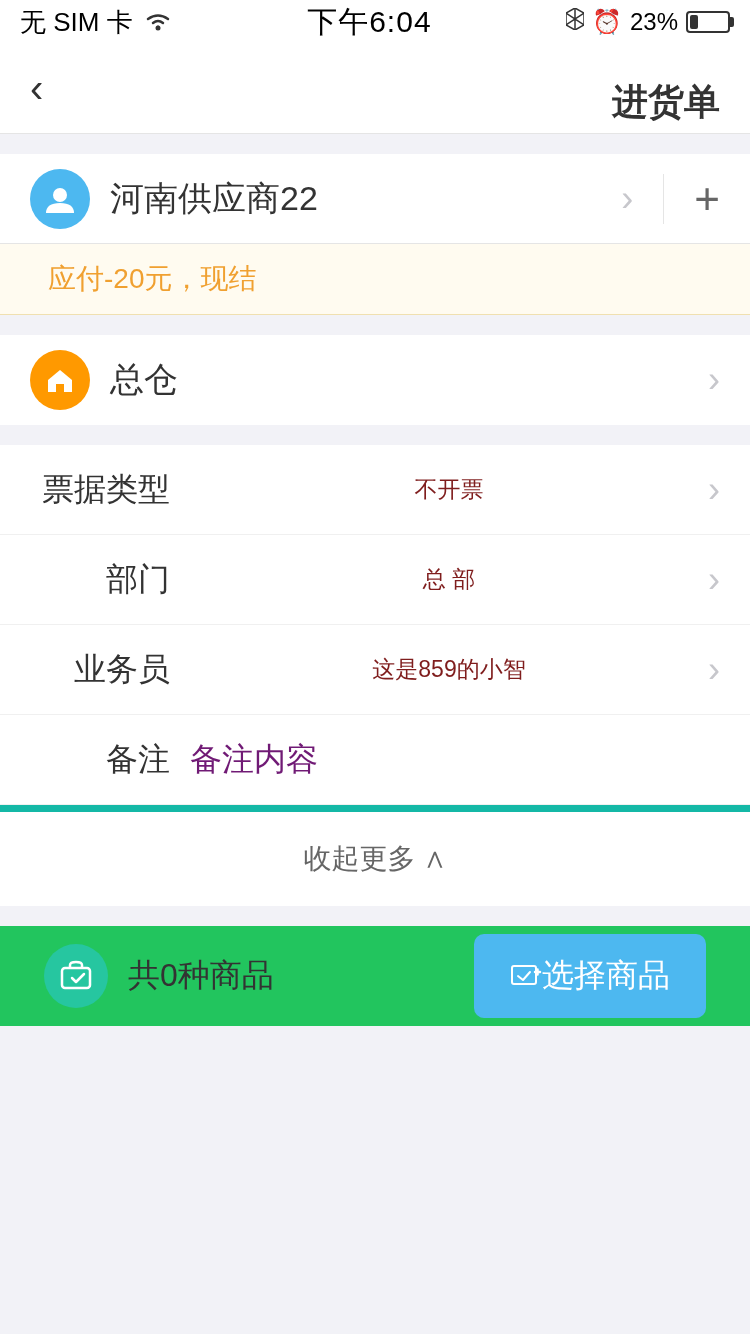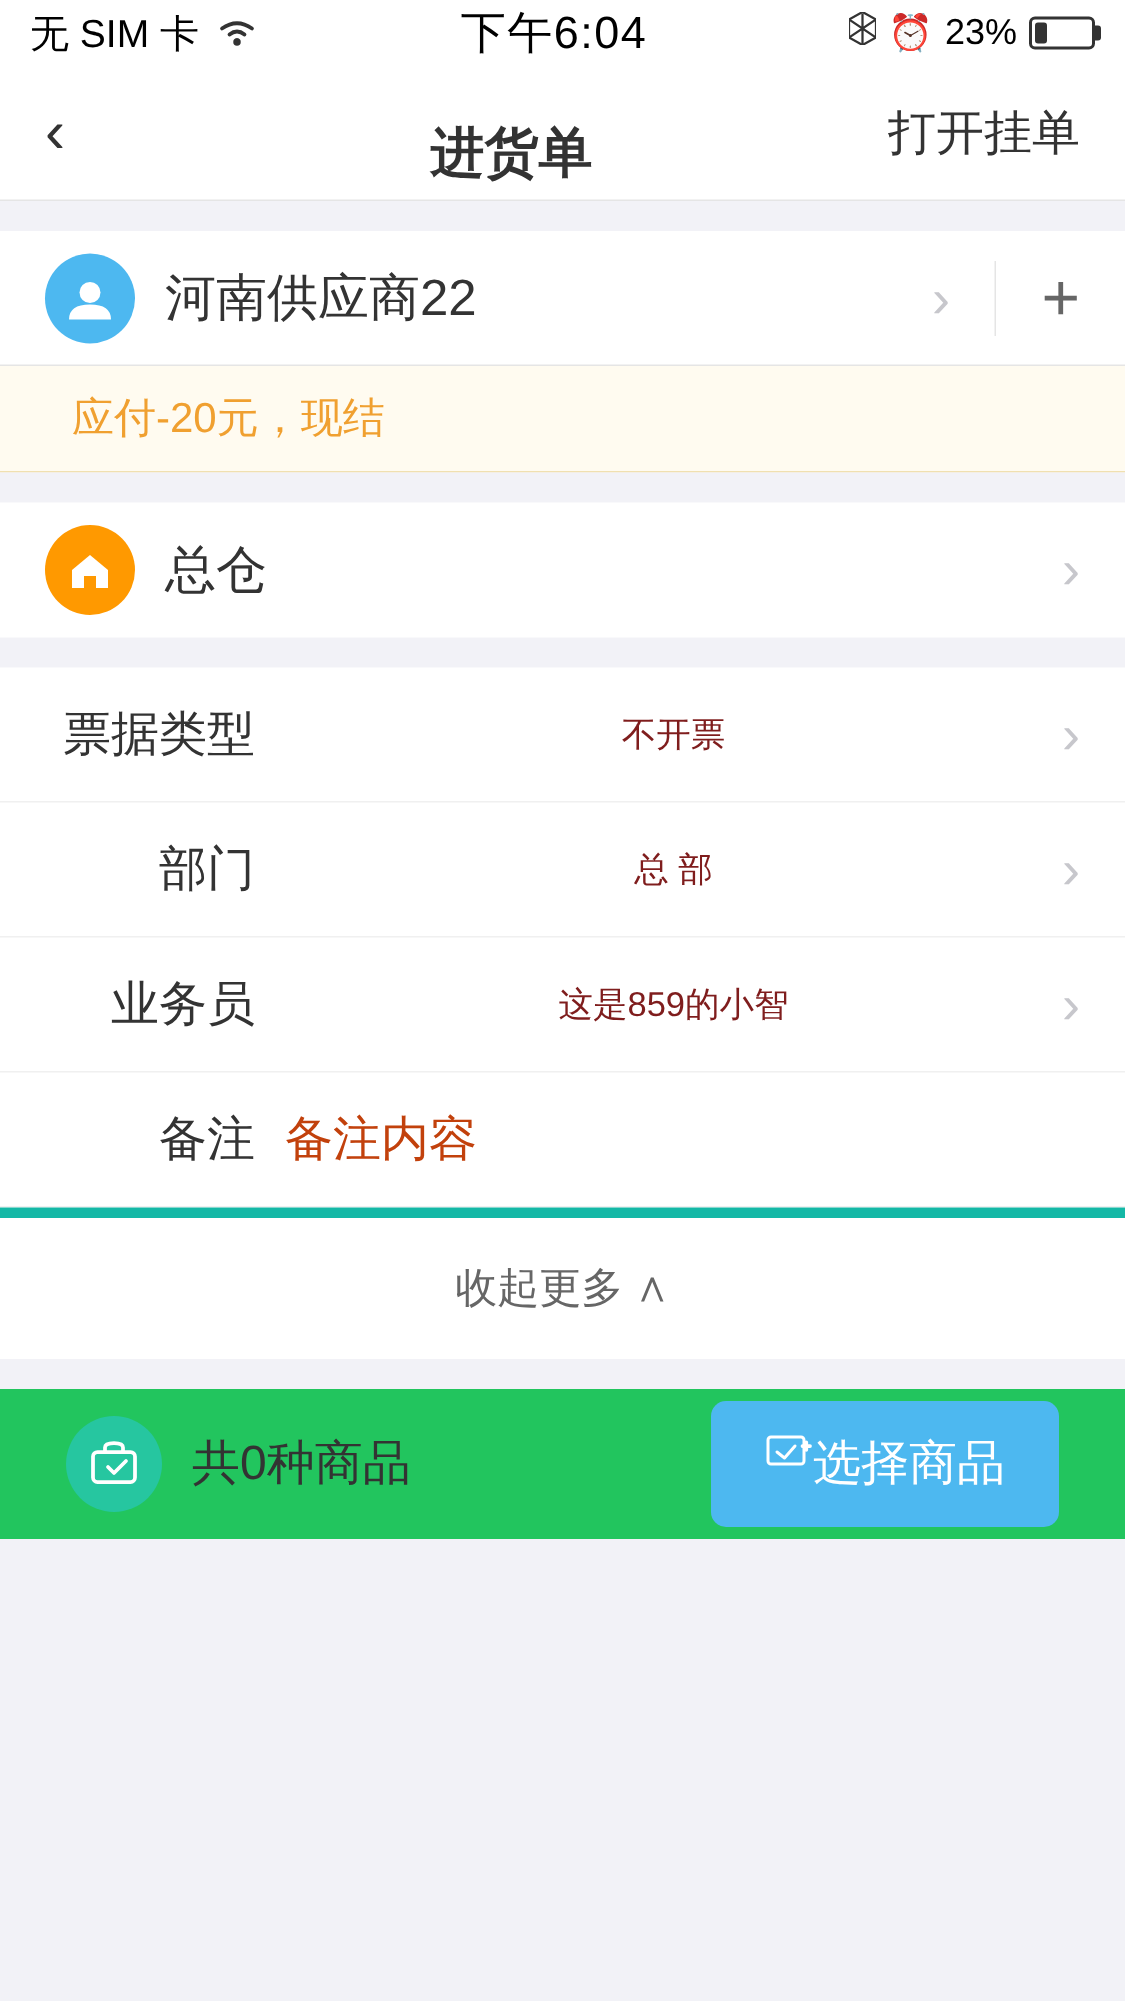--- a/index.html
+++ b/index.html
@@ -196,21 +196,21 @@
     .form-value {
       flex: 1;
       font-size: 23px;
       color: #7f1d1d;
       padding-left: 20px;
       text-align: center;
     }
     .form-placeholder {
       flex: 1;
       font-size: 32px;
-      color: #c2410c;
+      color: #701a75;
       padding-left: 20px;
     }
 
     
     .collapse-row {
       background: #fff;
       display: flex;
       align-items: center;
       justify-content: center;
       padding: 28px 0;
@@ -245,20 +245,21 @@
       color: #333;
     }
     .select-btn {
       background: #4db8f0;
       color: #fff;
       border: none;
       border-radius: 10px;
       padding: 20px 36px;
       font-size: 32px;
       display: flex;
+      align-items: center;
       cursor: pointer;
     }
   </style>
 </head>
 <body>
 
 <div class="status-bar">
   <div class="status-left">
     <span>无 SIM 卡</span>
     <span>
@@ -282,21 +283,20 @@
     <span>23%</span>
     <div class="battery-icon">
       <div class="battery-fill"></div>
     </div>
   </div>
 </div>
 
 <div class="nav-bar">
   <span class="nav-back">‹</span>
   <span class="nav-title">进货单</span>
-  <span class="nav-action">打开挂单</span>
 </div>
 
 <div class="section-divider"></div>
 
 <div class="card">
   <div class="supplier-row">
     <div class="supplier-avatar">
       <svg viewBox="0 0 36 36" fill="white">
         <circle cx="18" cy="14" r="7"></circle>
         <path d="M4 32 Q4 22 18 22 Q32 22 32 32"></path>

